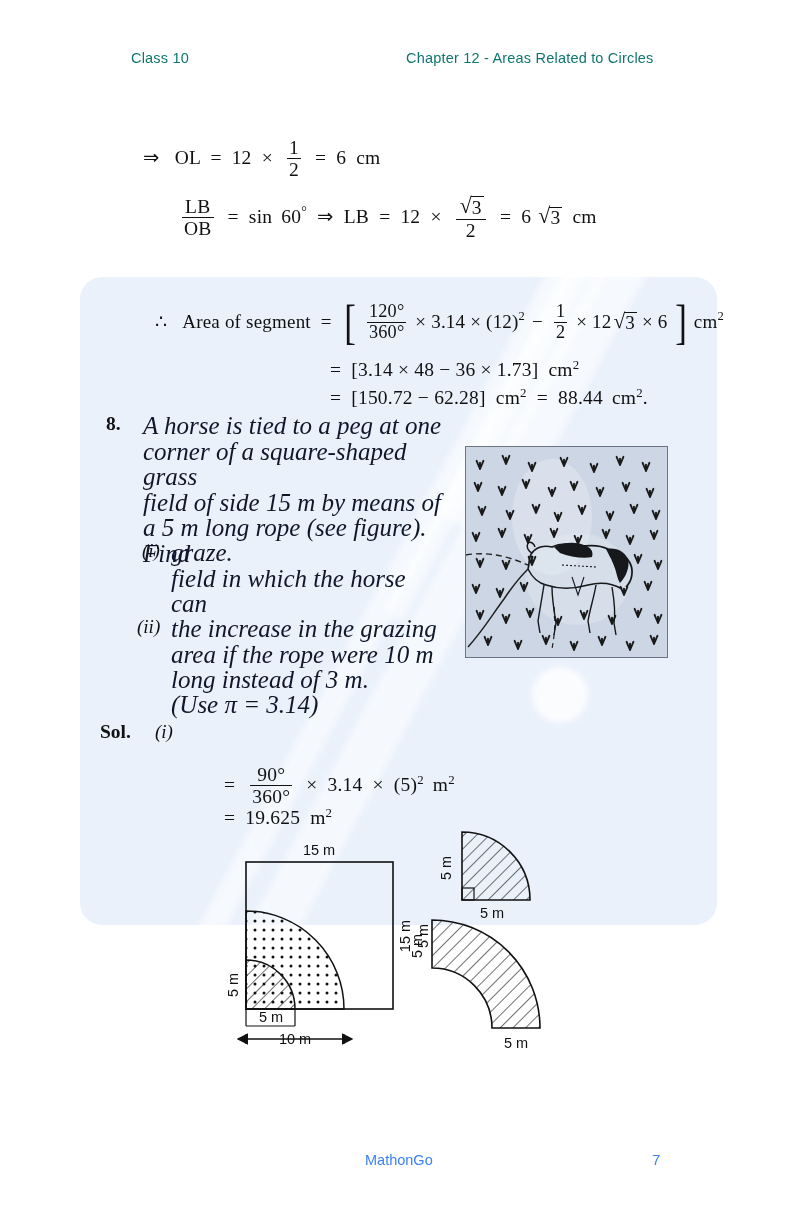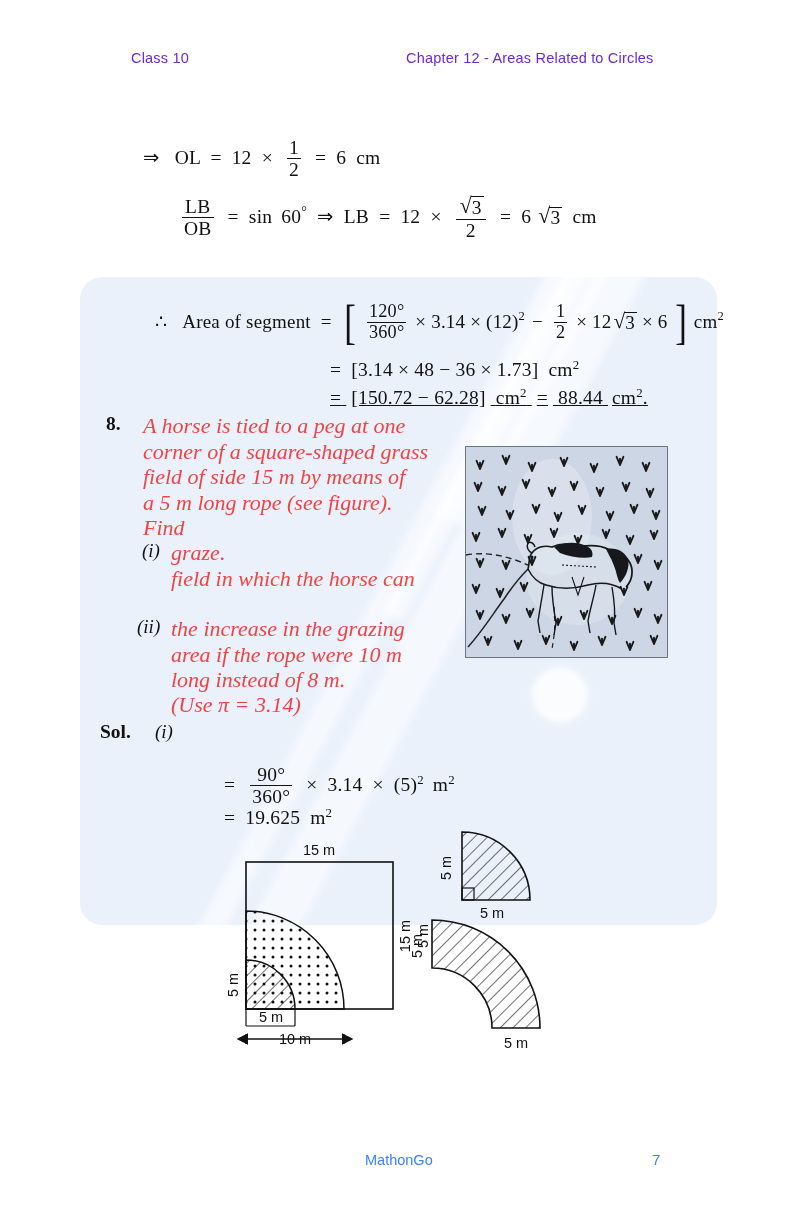--- a/index.html
+++ b/index.html
@@ -53,21 +53,21 @@
     opacity: .82;
     filter: blur(3px);
   }
 
   
   .hdr {
     position: absolute;
     top: 50px;
     font-family: "Liberation Sans", sans-serif;
     font-size: 14.5px;
-    color: #6d28d9;
+    color: #0f766e;
     letter-spacing: .2px;
   }
   .hdr-left  { left: 131px; }
   .hdr-right { left: 406px; }
 
   .ftr {
     position: absolute;
     bottom: 50px;
     font-family: "Liberation Sans", sans-serif;
     font-size: 14.5px;
@@ -124,23 +124,23 @@
     line-height: .62;
     position: relative;
     top: -1px;
   }
 
   
   .qtext {
     position: absolute;
     font-family: "Liberation Serif", serif;
     font-style: italic;
-    font-size: 22px;
+    font-size: 25px;
     line-height: 25.5px;
-    color: #ef4444;
+    color: #0f172a;
   }
   .qnum {
     position: absolute;
     font-family: "Liberation Serif", serif;
     font-weight: bold;
     font-style: normal;
     font-size: 19.5px;
   }
   .qlabel {
     position: absolute;
@@ -255,21 +255,21 @@
     <span class="bkt">]</span>
     <span>cm</span><sup class="exp">2</sup>
   </div>
 
   <div class="mline" style="left:330px; top:360px;">
     <span>=</span>
     <span class="op">[3.14 × 48 − 36 × 1.73]</span>
     <span>cm</span><sup class="exp">2</sup>
   </div>
 
-  <div class="mline" style="left:330px; top:388px;text-decoration:underline;">
+  <div class="mline" style="left:330px; top:388px;">
     <span>=</span>
     <span class="op">[150.72 − 62.28]</span>
     <span>cm</span><sup class="exp">2</sup>
     <span class="op">=</span>
     <span>88.44</span>
     <span class="thin"></span>
     <span>cm</span><sup class="exp">2</sup><span>.</span>
   </div>
 
   <div class="qnum" style="left:106px; top:413px;">8.</div>
@@ -284,21 +284,21 @@
   <div class="qlabel" style="left:142px; top:540px;">(i)</div>
   <div class="qtext" style="left:171px; top:540px; width:275px;">
     <div>graze.</div>
     <div>field in which the horse can</div>
   </div>
 
   <div class="qlabel" style="left:137px; top:616px;">(ii)</div>
   <div class="qtext" style="left:171px; top:616px; width:275px;">
     <div>the increase in the grazing</div>
     <div>area if the rope were 10 m</div>
-    <div>long instead of 8 m.</div>
+    <div>long instead of 3 m.</div>
   </div>
 
   <div class="qtext" style="left:171px; top:692px;">(Use π = 3.14)</div>
 
   <div class="sol-label" style="left:100px; top:721px;">Sol.</div>
   <div class="qlabel" style="left:155px; top:721px;">(i)</div>
 
   <div class="mline" style="left:224px; top:765px;">
     <span>=</span>
     <span class="frac" style="margin-left:10px;">

